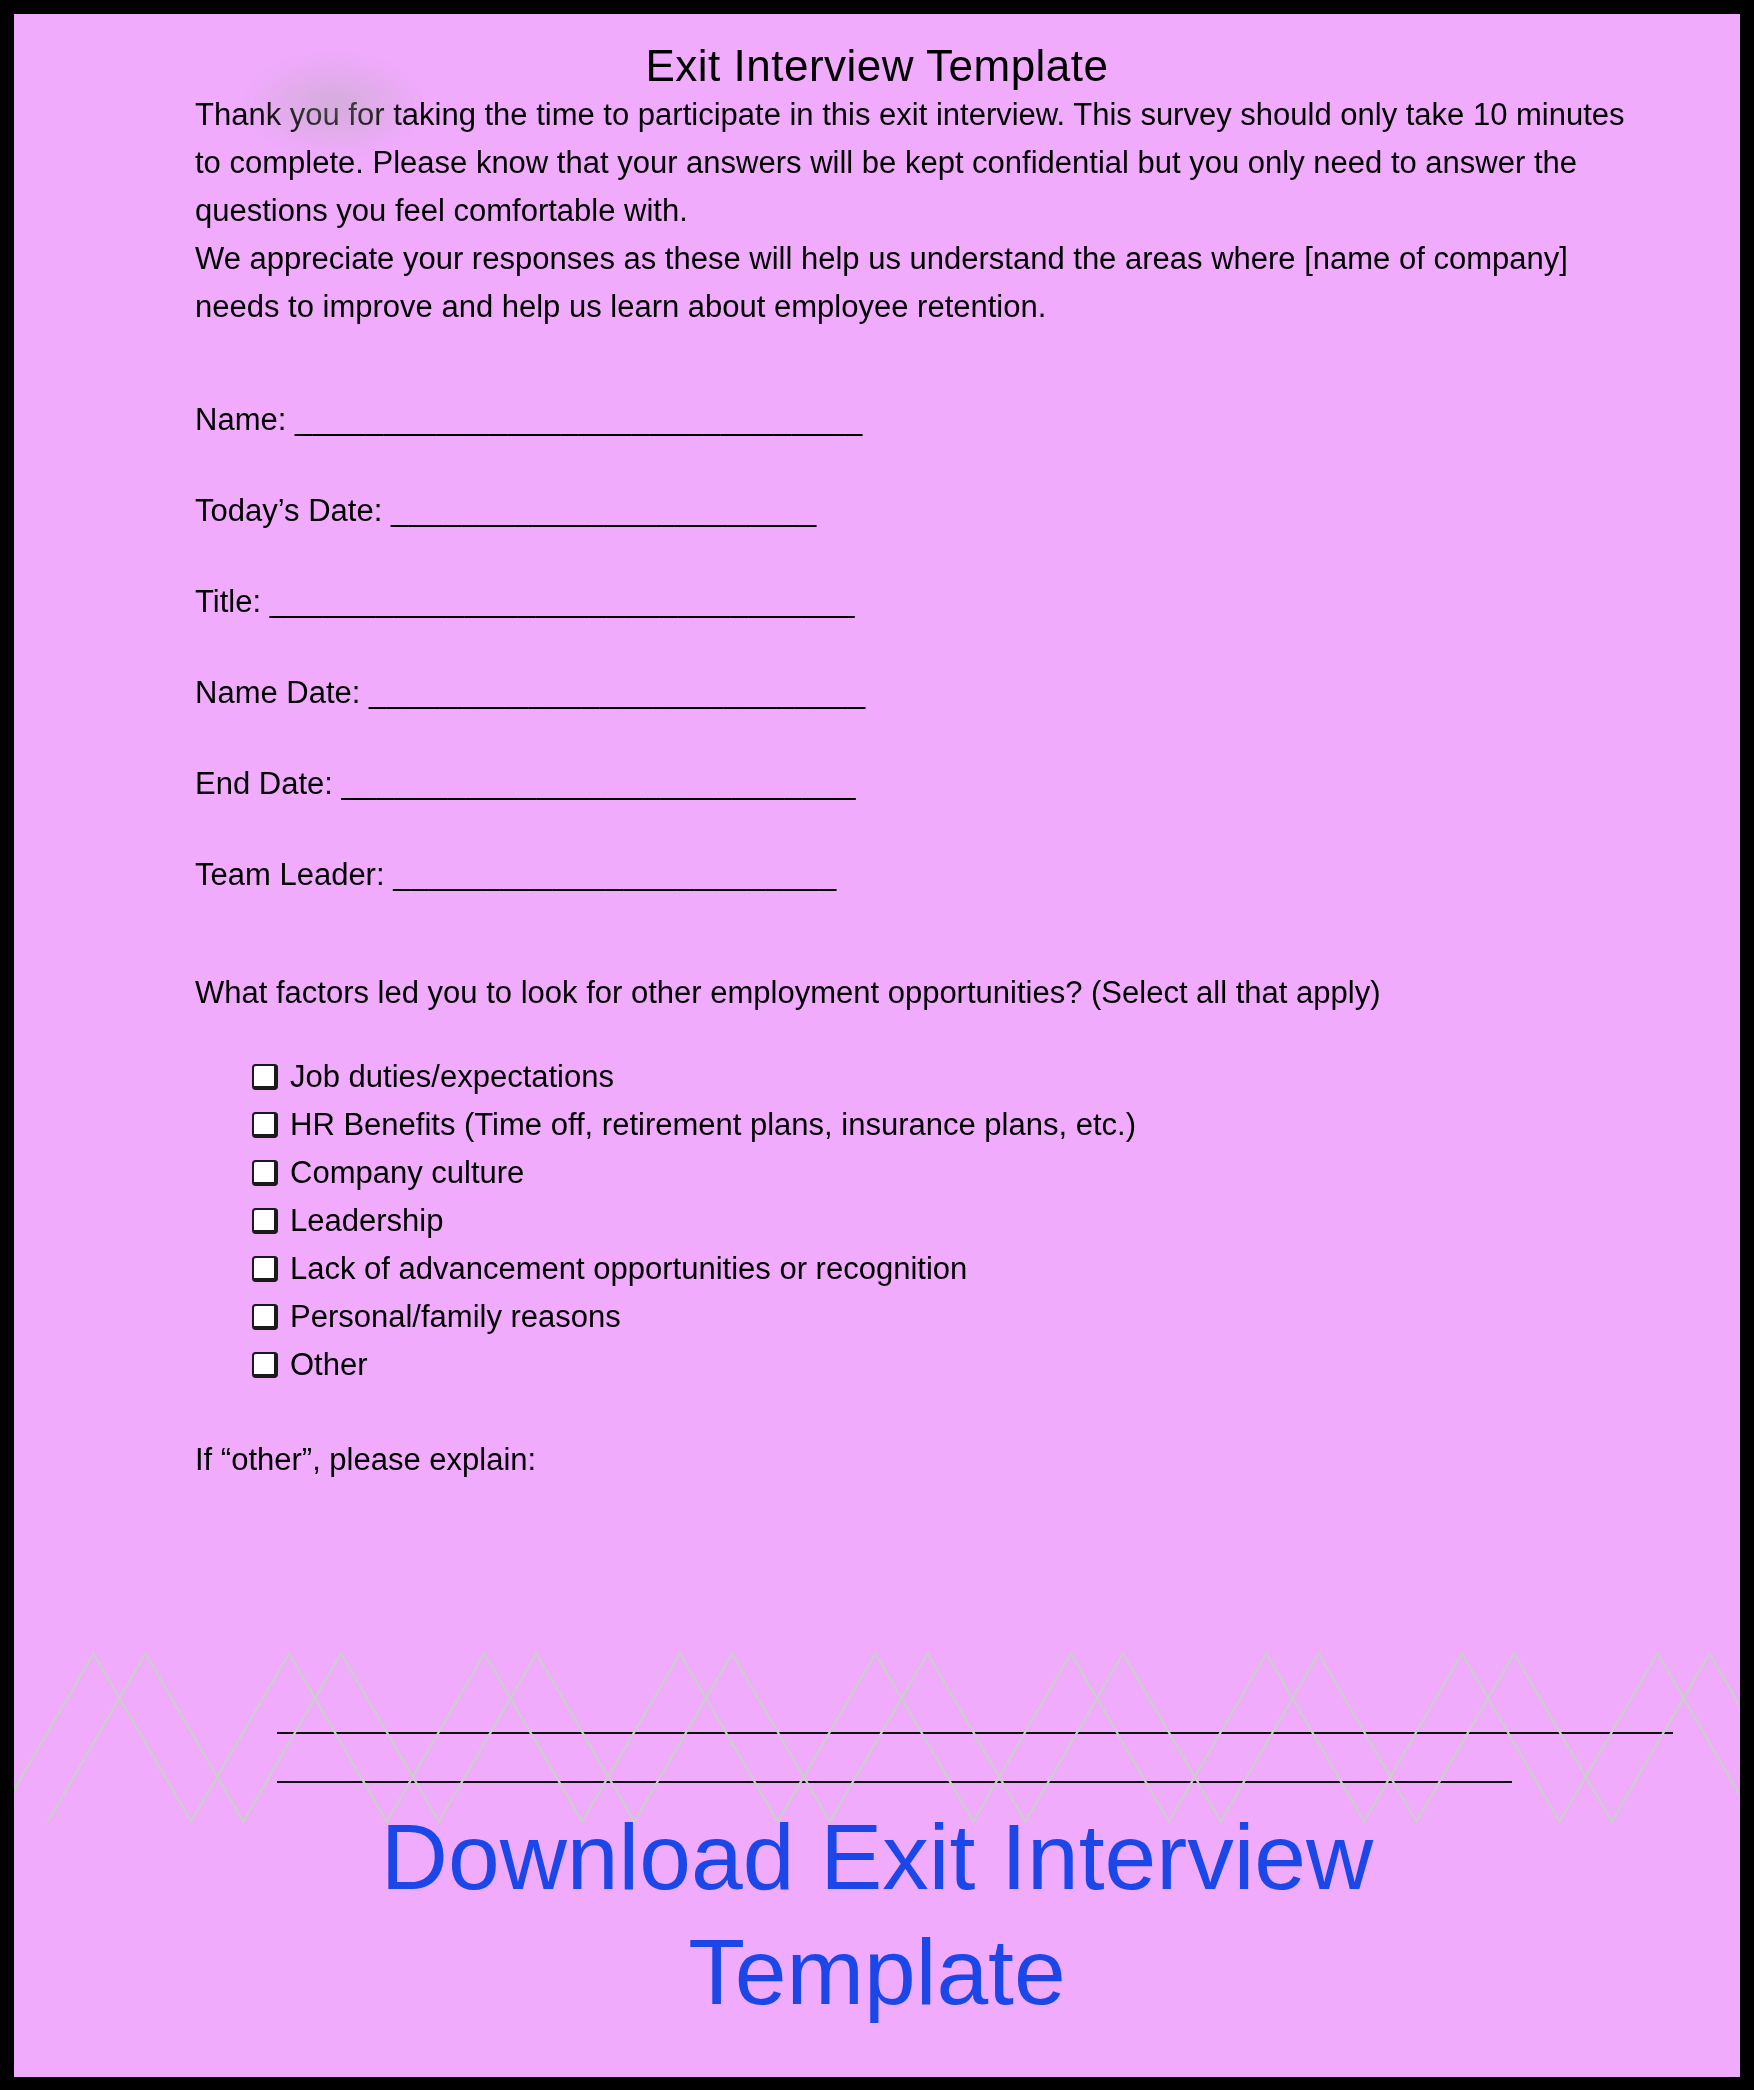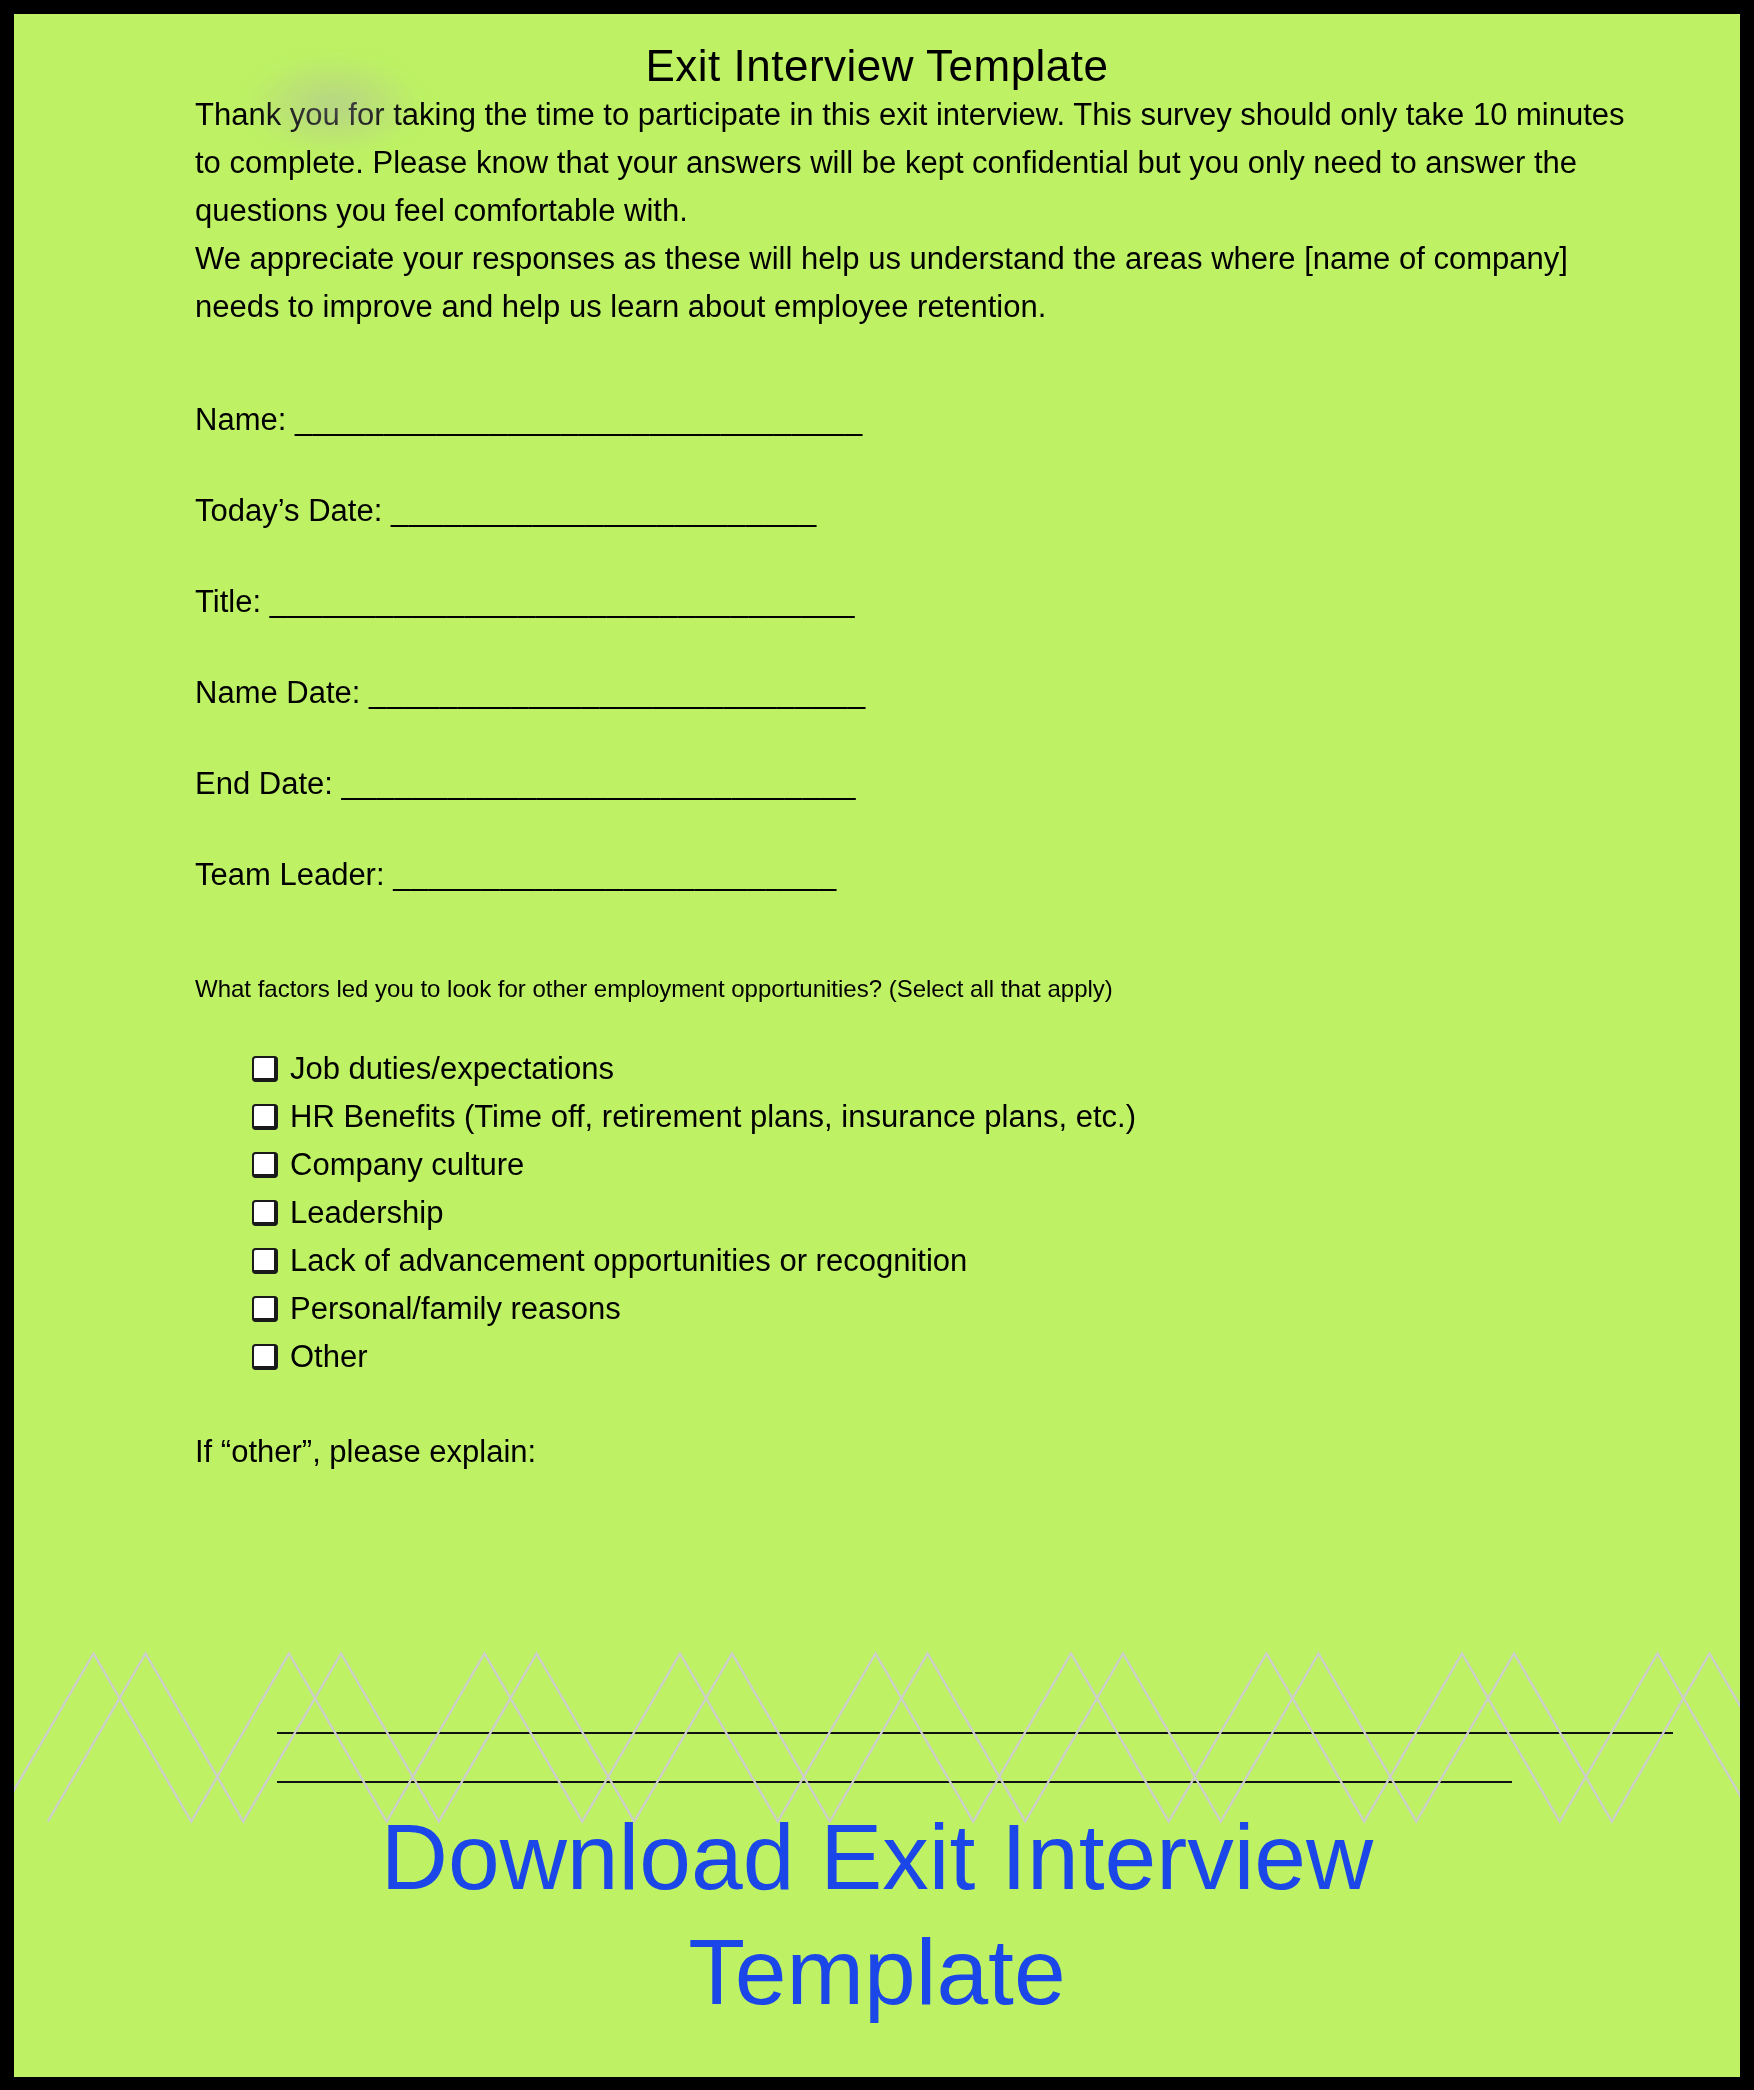--- a/index.html
+++ b/index.html
@@ -2,21 +2,21 @@
 <html style="font-size:14.6px"><head>
 <meta charset="utf-8">
 <style>
   html, body { margin: 0; padding: 0; background: #ffffff; }
   .page {
     position: relative;
     width: 1754px;
     height: 2091px;
     box-sizing: border-box;
     border: 14.6px solid #000000;
-    background: #bef264;
+    background: #f0abfc;
     font-family: "Liberation Sans", sans-serif;
     color: #000000;
     overflow: hidden;
   }
   .title {
     text-align: center;
     font-size: 44px;
     font-weight: 400;
     margin-top: 27.4px;
     letter-spacing: 0.5px;
@@ -41,21 +41,21 @@
   .p2 { margin-top: 48px; }
   .field {
     font-size: 31px;
     margin-top: 55px;
     white-space: nowrap;
   }
   .field.first { margin-top: 71px; }
   .flabel { font-weight: 400; }
   .line { font-weight: 400; letter-spacing: 0.5px; }
   .question {
-    font-size: 24px;
+    font-size: 31px;
     margin-top: 82px;
   }
   ul.options {
     list-style: none;
     margin: 42px 0 0 0;
     padding: 0 0 0 57px;
   }
   li.option {
     font-size: 31px;
     height: 48px;

